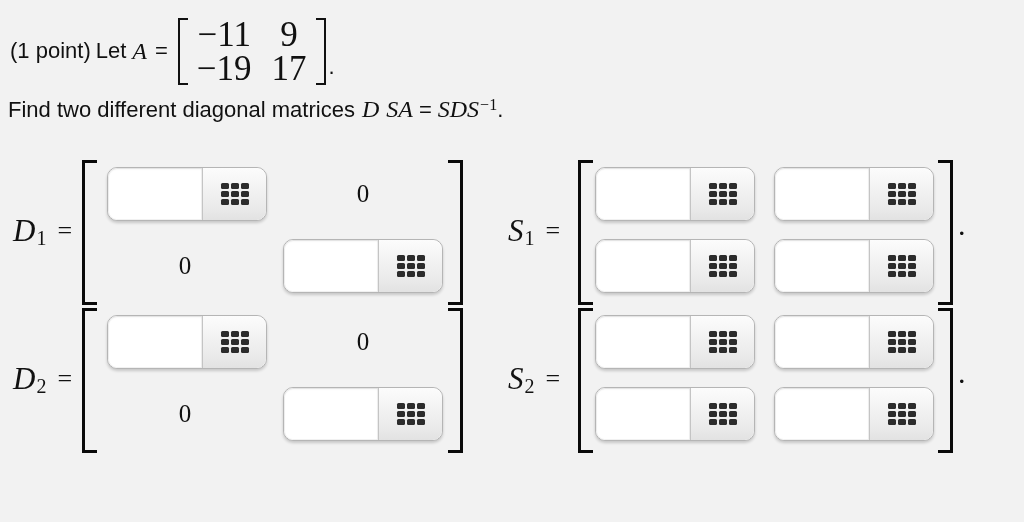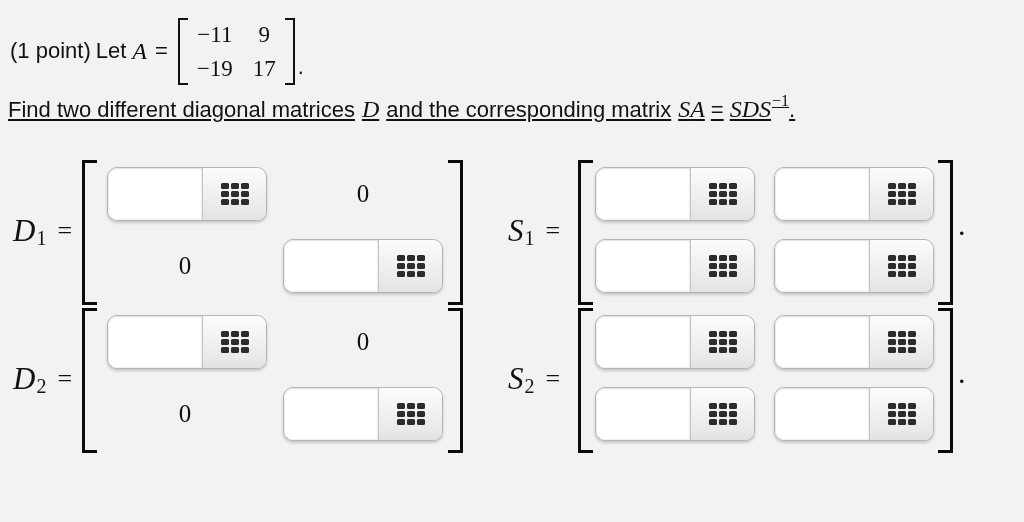--- a/index.html
+++ b/index.html
@@ -8,37 +8,37 @@
     background:#f2f2f2; overflow:hidden;
     font-family:"Liberation Sans", sans-serif; color:#111;
   }
   
   .line1 {
     position:absolute; left:10px; top:6px; height:90px;
     display:flex; align-items:center; font-size:22px;
   }
   .line2 {
     position:absolute; left:8px; top:96px;
-    display:flex; align-items:center; font-size:22px; white-space:nowrap;text-decoration:underline;
+    display:flex; align-items:flex-end; font-size:22px; white-space:nowrap;
   }
   .mvar {
     font-family:"Liberation Serif", serif; font-style:italic; font-size:24px;
   }
   .sp5 { margin-right:5px; } .sp6 { margin-right:6px; }
   .sp7 { margin-right:7px; } .sp8 { margin-right:8px; } .sp10 { margin-right:10px; }
   .sup {
     font-family:"Liberation Serif", serif; font-size:16px;
     position:relative; top:-9px; margin-left:1px;
   }
   
   .matA { display:flex; align-items:stretch; }
   .matA .cells {
     display:grid; grid-template-columns:auto auto;
     column-gap:20px; row-gap:3px; padding:1px 9px;
-    font-family:"Liberation Serif", serif; font-size:23px; line-height:31px;
+    font-family:"Liberation Serif", serif; font-size:35px; line-height:31px;
     justify-items:center; align-content:center;
   }
   .brA { width:8px; }
   .brA.l { border-left:2px solid #111; border-top:2px solid #111; border-bottom:2px solid #111; }
   .brA.r { border-right:2px solid #111; border-top:2px solid #111; border-bottom:2px solid #111; }
   .period-after-matA { align-self:flex-end; margin:0 0 16px 3px; font-size:22px; }
   
   .mlabel {
     position:absolute; height:42px; display:flex; align-items:center;
     font-family:"Liberation Serif", serif; font-style:italic; font-size:31px;
@@ -104,21 +104,20 @@
         <span>17</span>
       </div>
       <div class="brA r"></div>
     </div>
     <span class="period-after-matA">.</span>
   </div>
 
   <div class="line2">
     <span class="sp7">Find two different diagonal matrices</span>
     <span class="mvar sp7">D</span>
-    <span class="sp7">and the corresponding matrix</span>
     <span class="mvar">S</span>
     <span class="mvar sp6">A</span>
     <span class="sp6">=</span>
     <span class="mvar">SDS</span>
     <span class="sup">−1</span>
     <span>.</span>
   </div>
 
   <div class="mlabel" style="left:13px; top:210px;">
     <span>D</span>

